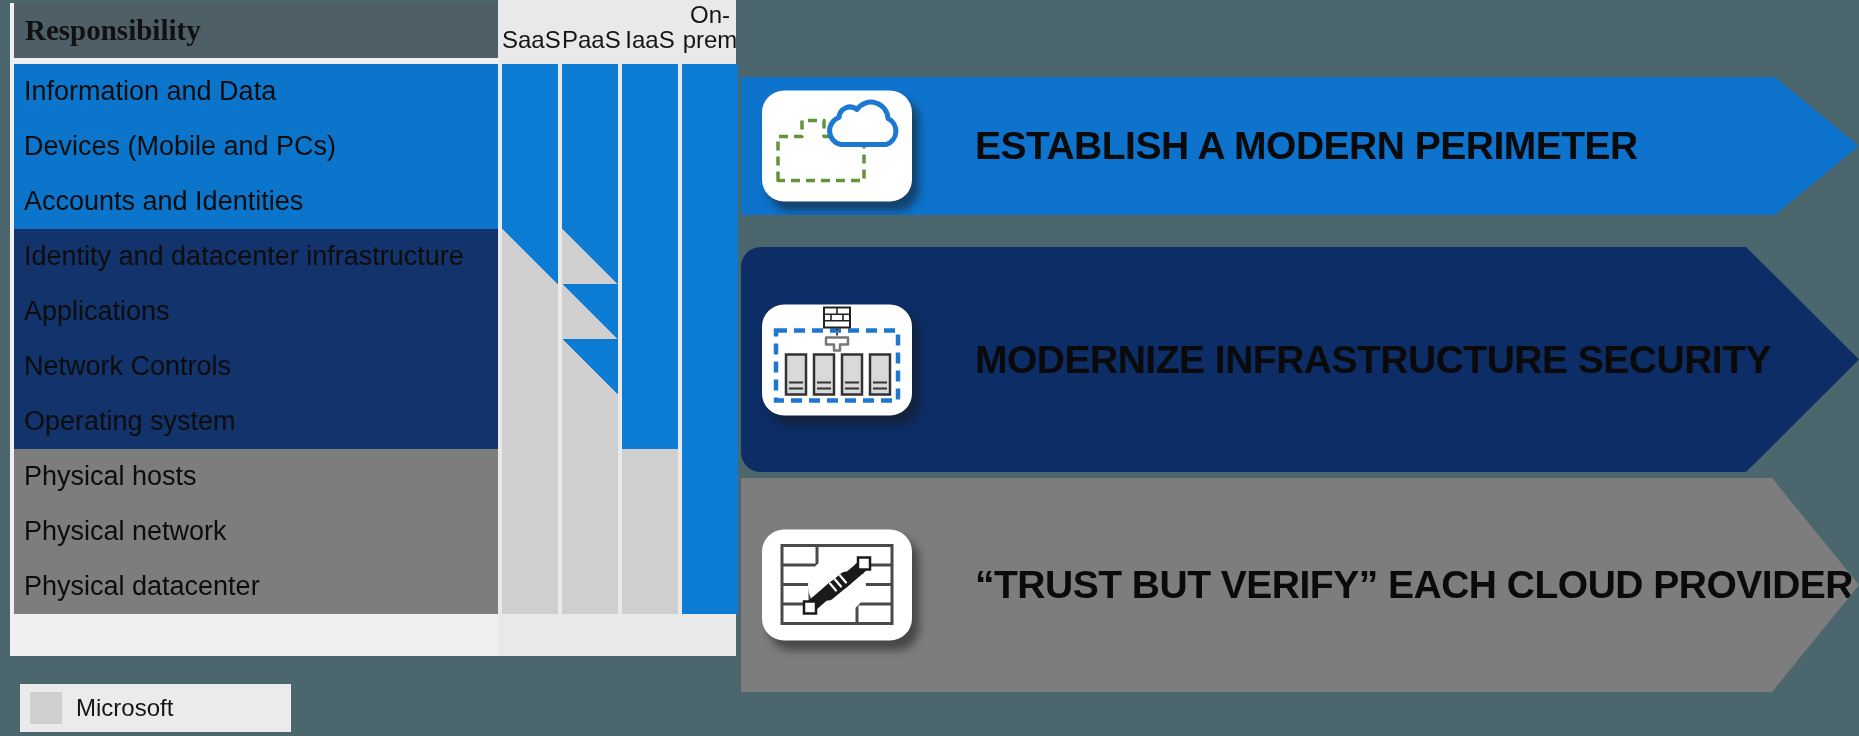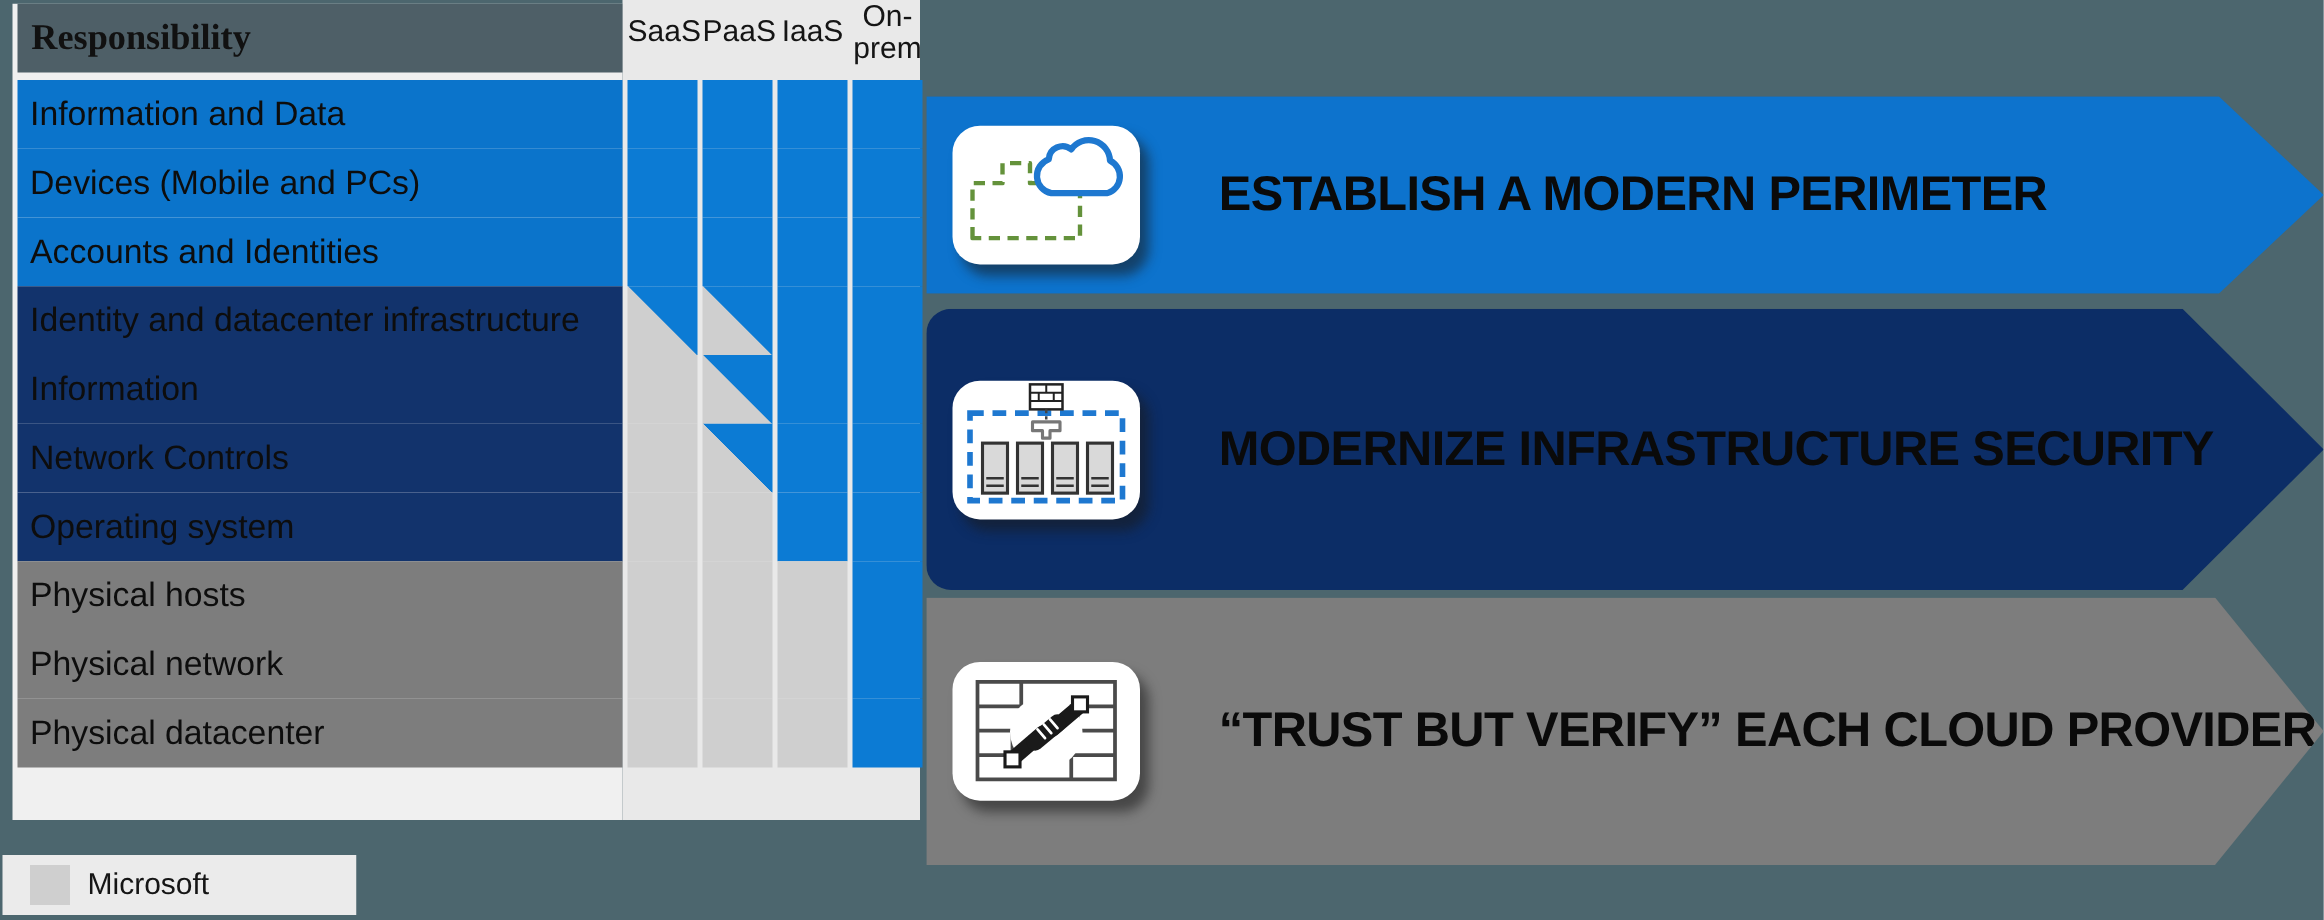--- a/index.html
+++ b/index.html
@@ -5,52 +5,52 @@
   html,body{margin:0;padding:0;}
   body{font-family:"Liberation Sans",sans-serif;}
   .stage{position:relative;width:1859px;height:736px;background:var(--page-bg);overflow:hidden;}
 
   
   .table-backing{position:absolute;left:10px;top:3px;width:488px;height:653px;background:var(--table-bg);}
   .grid-backing{position:absolute;left:498px;top:0;width:238px;height:656px;background:var(--grid-bg);}
   .resp-cell{position:absolute;left:14px;top:3px;width:484px;height:55px;background:var(--header-cell-bg);
     display:flex;align-items:center;font-family:Liberation Serif, serif;}
   .resp-cell span{color:#111;font-size:29px;font-weight:bold;padding-left:11px;}
-  .column-headers{position:absolute;left:498px;top:0;width:244px;height:58px;display:flex;align-items:center;}
+  .column-headers{position:absolute;left:498px;top:0;width:244px;height:58px;display:flex;align-items:flex-end;}
   .col-h{width:56px;margin-left:4px;text-align:center;font-size:24px;line-height:1.04;color:#151515;padding-bottom:5px;}
   .matrix-rows{position:absolute;left:14px;top:64px;display:flex;flex-direction:column;gap:0;}
   .row{display:flex;height:55px;}
   .row-label{width:484px;margin-right:4px;display:flex;align-items:center;font-size:27px;color:#0d0d0d;}
   .row-label span{padding-left:10px;}
   .group-customer{background:var(--row-blue);}
   .group-shared{background:var(--row-navy);}
   .group-microsoft{background:var(--row-gray);}
   .cell{width:56px;margin-right:4px;}
   .cell-C{background:var(--customer-blue);}
   .cell-M{background:var(--microsoft-gray);}
   .cell-S{background:linear-gradient(45deg,var(--microsoft-gray) 49.7%,var(--customer-blue) 50.3%);}
 
   
   .banners{position:absolute;left:741px;top:0;width:1118px;height:736px;}
   .banner{position:absolute;left:0;width:100%;display:flex;align-items:center;}
-  .banner-1{top:77px;height:158px;background:var(--banner-blue);
+  .banner-1{top:77px;height:138px;background:var(--banner-blue);
     clip-path:polygon(0 0,calc(100% - 84px) 0,100% 50%,calc(100% - 84px) 100%,0 100%);}
   .banner-2{top:247px;height:225px;background:var(--banner-navy);
     clip-path:polygon(0 0,calc(100% - 113px) 0,100% 50%,calc(100% - 113px) 100%,0 100%);border-radius:20px;}
   .banner-3{top:478px;height:214px;background:var(--banner-gray);
     clip-path:polygon(0 0,calc(100% - 87px) 0,100% 50%,calc(100% - 87px) 100%,0 100%);}
   .icon-card{position:absolute;left:21px;top:50%;transform:translateY(-50%);width:150px;height:111px;
     background:#fff;border-radius:22px;box-shadow:7px 9px 9px rgba(25,25,25,0.55);
     display:flex;align-items:center;justify-content:center;}
   .banner-label{position:absolute;left:234px;right:130px;font-size:39px;font-weight:bold;color:#0a0a0a;
     letter-spacing:-0.5px;white-space:nowrap;}
 
   
-  .legend{position:absolute;left:2px;top:684px;width:271px;height:48px;background:var(--legend-bg);
-    display:flex;align-items:center;padding-left:12px;}
+  .legend{position:absolute;left:20px;top:684px;width:271px;height:48px;background:var(--legend-bg);
+    display:flex;align-items:center;}
   .legend-item{display:flex;align-items:center;}
   .swatch{width:32px;height:32px;margin-left:10px;}
   .legend-label{font-size:24px;color:#151515;margin-left:14px;margin-right:12px;}
 </style>
 </head>
 <body>
 
 <div class="stage">
 
   <div class="table-backing"></div>
@@ -99,21 +99,21 @@
         <div class="row-label group-shared">
           <span>Identity and datacenter infrastructure</span>
         </div>
         <div class="cell cell-S"></div>
         <div class="cell cell-S"></div>
         <div class="cell cell-C"></div>
         <div class="cell cell-C"></div>
       </div>
       <div class="row">
         <div class="row-label group-shared">
-          <span>Information</span>
+          <span>Applications</span>
         </div>
         <div class="cell cell-M"></div>
         <div class="cell cell-S"></div>
         <div class="cell cell-C"></div>
         <div class="cell cell-C"></div>
       </div>
       <div class="row">
         <div class="row-label group-shared">
           <span>Network Controls</span>
         </div>

